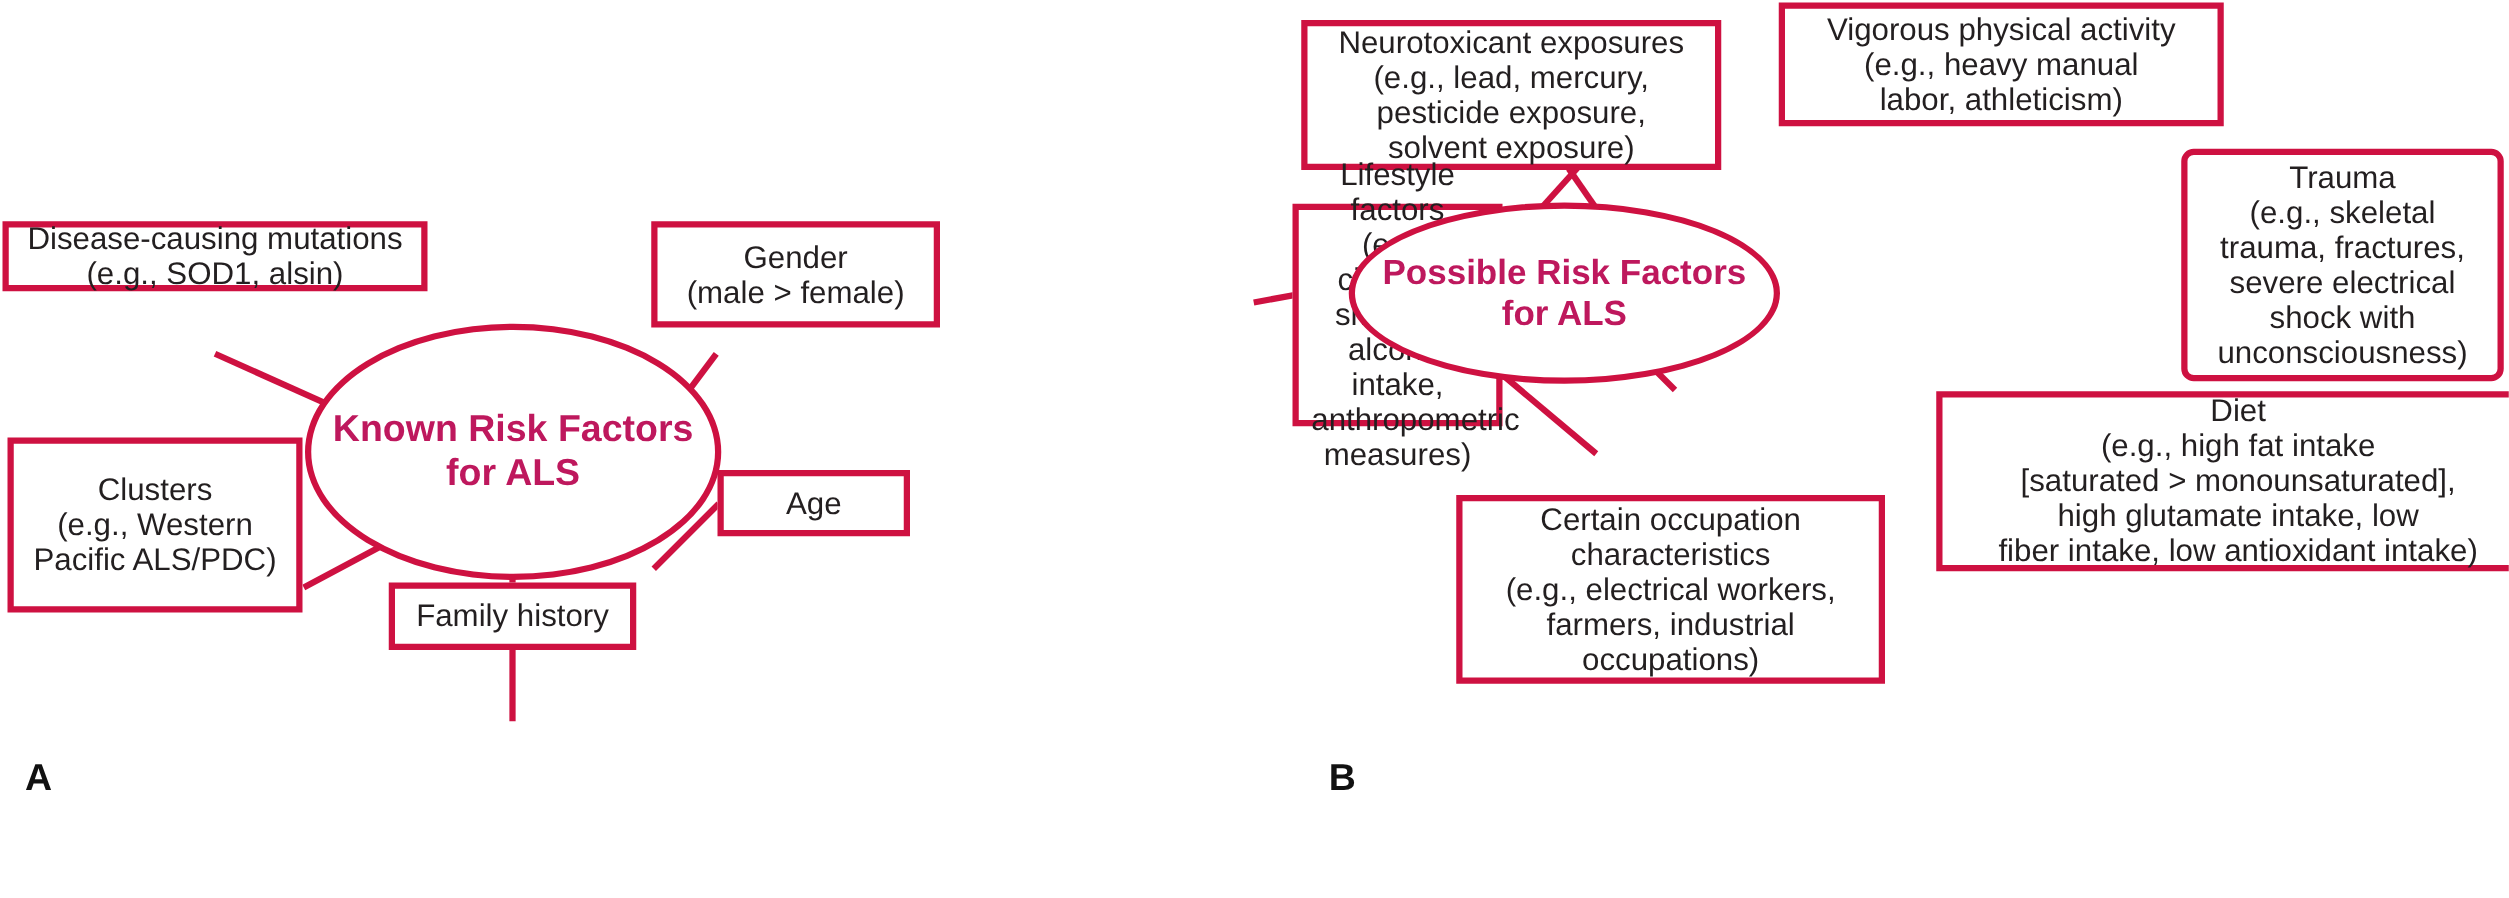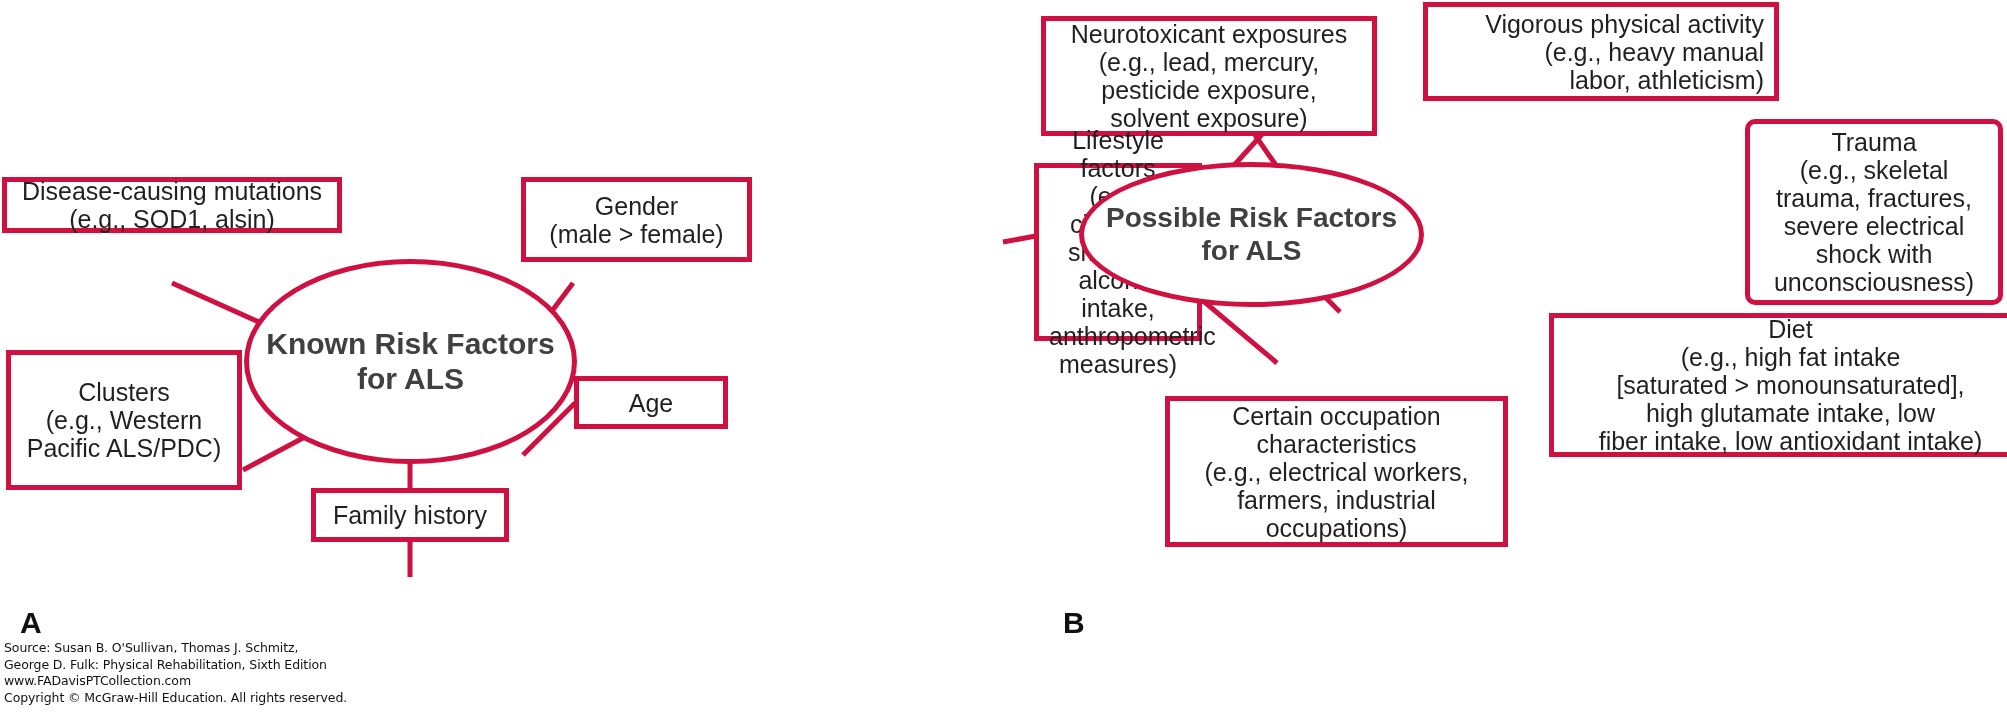--- a/index.html
+++ b/index.html
@@ -26,21 +26,21 @@
   .hub{
     position:absolute;
     box-sizing:border-box;
     border:5px solid #CE1141;
     border-radius:50%;
     background:#ffffff;
     display:flex;align-items:center;justify-content:center;
     text-align:center;
     font-weight:bold;
     line-height:1.15;
-    color:#404040;
+    color:#be185d;
   }
   .hub .txt{white-space:pre-line;display:block;width:100%;}
   .panel-label{
     position:absolute;
     font-weight:bold;
     font-size:30px;
     color:#111111;
     letter-spacing:0px;
   }
   .source{
@@ -86,21 +86,21 @@
     <span class="txt">Gender
 (male &gt; female)</span>
   </div>
 
   <div class="node" style="left:6px;top:350px;width:236px;height:140px;">
     <span class="txt">Clusters
 (e.g., Western
 Pacific ALS/PDC)</span>
   </div>
 
-  <div class="node" style="left:311px;top:488px;width:198px;height:54px;">
+  <div class="node" style="left:311px;top:466px;width:198px;height:54px;">
     <span class="txt">Family history</span>
   </div>
 
   <div class="node" style="left:574px;top:376px;width:154px;height:53px;">
     <span class="txt">Age</span>
   </div>
 
   <div class="hub" style="left:244px;top:259px;width:333px;height:205px;font-size:30px;">
     <span class="txt">Known Risk Factors
 for ALS</span>
@@ -108,21 +108,21 @@
 
   <div class="panel-label" style="left:20px;top:472px;top:606px;">A</div>
 
   <div class="node" style="left:1041px;top:16px;width:336px;height:120px;">
     <span class="txt">Neurotoxicant exposures
 (e.g., lead, mercury,
 pesticide exposure,
 solvent exposure)</span>
   </div>
 
-  <div class="node" style="left:1423px;top:2px;width:356px;height:99px;text-align:right;">
+  <div class="node" style="left:1423px;top:2px;width:356px;height:99px;">
     <span class="txt">Vigorous physical activity
 (e.g., heavy manual
 labor, athleticism)</span>
   </div>
 
   <div class="node" style="left:1745px;top:119px;width:258px;height:186px;border-radius:10px;">
     <span class="txt">Trauma
 (e.g., skeletal
 trauma, fractures,
 severe electrical
@@ -155,18 +155,14 @@
 fiber intake, low antioxidant intake)</span>
   </div>
 
   <div class="hub" style="left:1079px;top:162px;width:345px;height:145px;font-size:28px;">
     <span class="txt">Possible Risk Factors
 for ALS</span>
   </div>
 
   <div class="panel-label" style="left:1063px;top:606px;">B</div>
 
-  <div class="source">Source: Susan B. O'Sullivan, Thomas J. Schmitz,
-George D. Fulk: Physical Rehabilitation, Sixth Edition
-www.FADavisPTCollection.com
-Copyright © McGraw-Hill Education. All rights reserved.</div>
 
 </div>
 
 </body></html>

